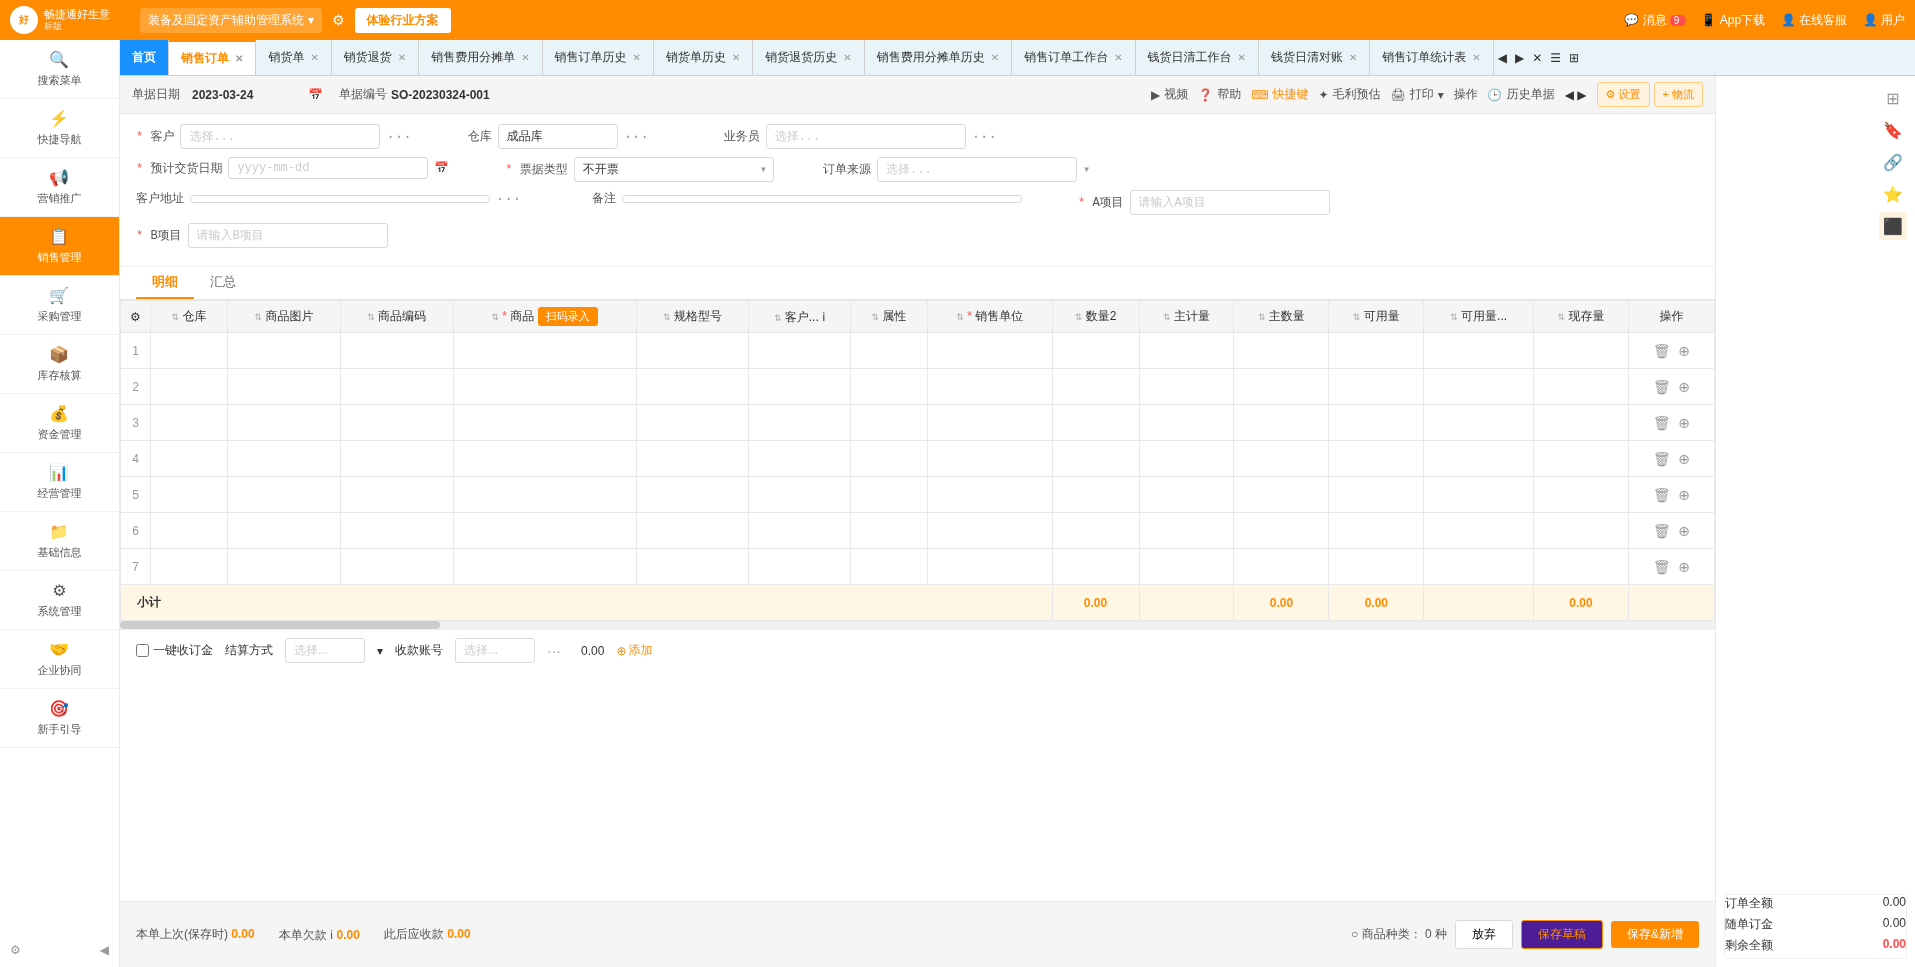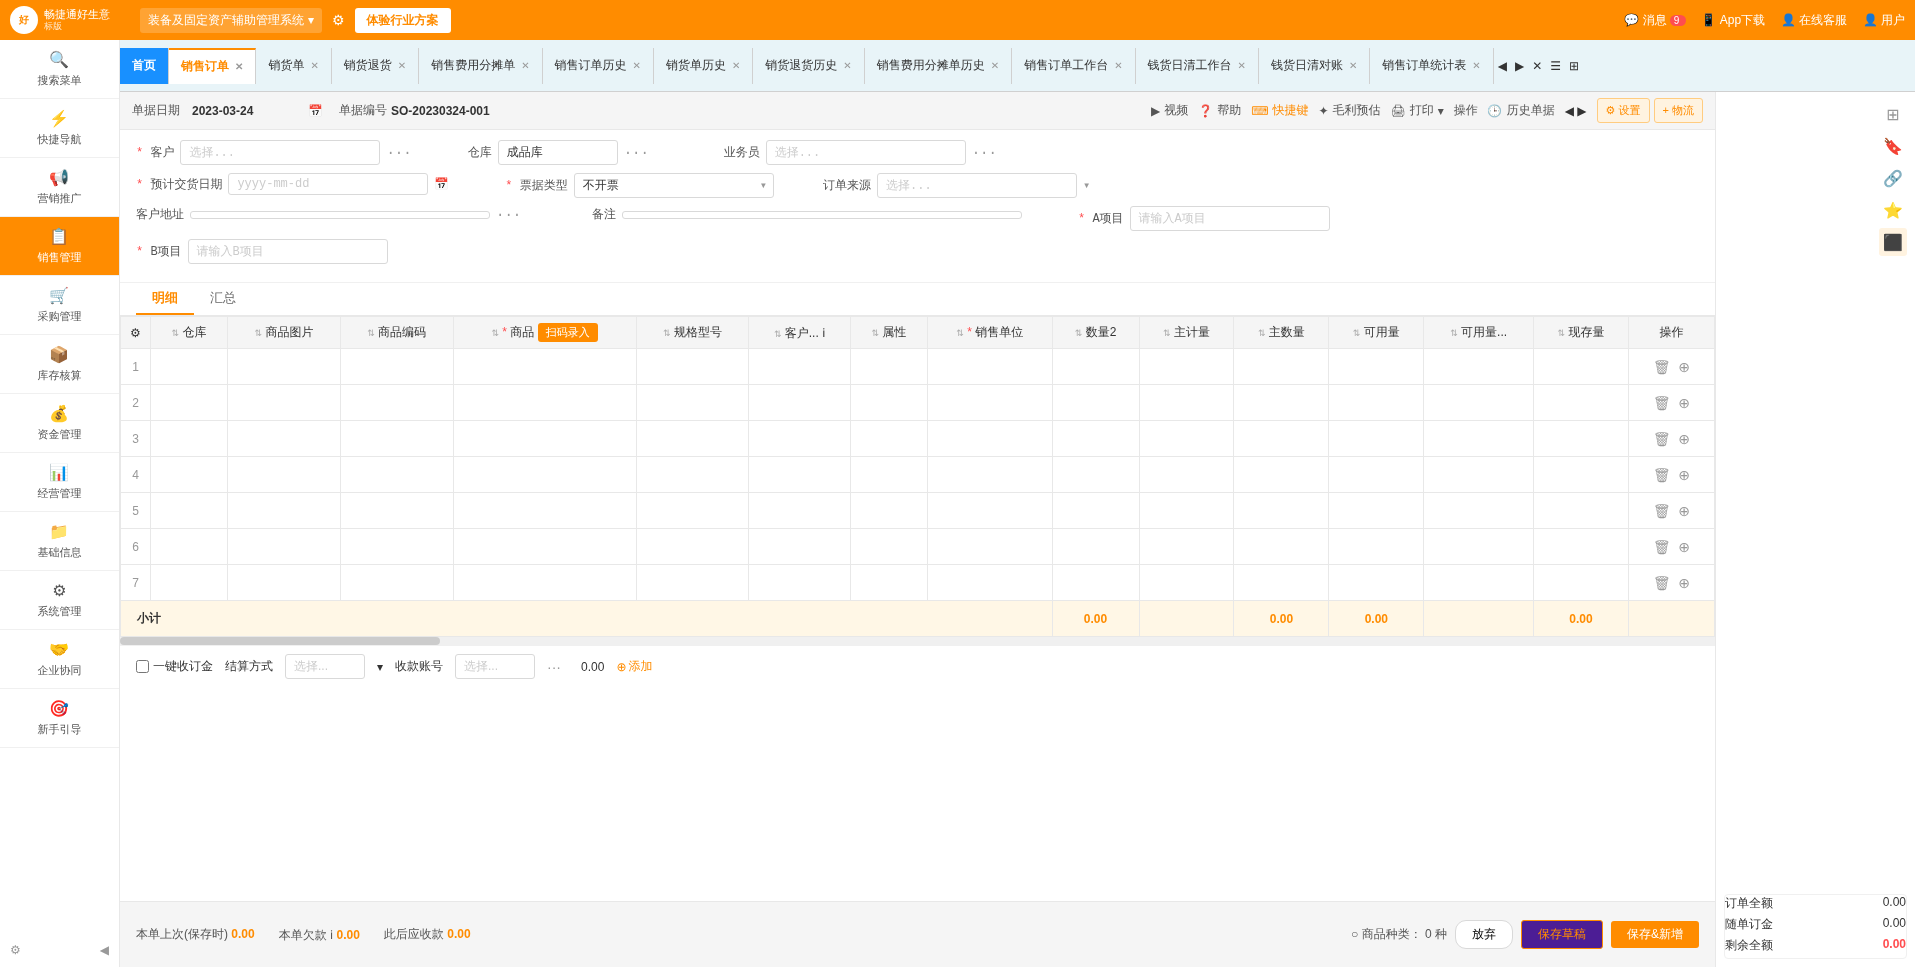--- a/index.html
+++ b/index.html
@@ -116,21 +116,21 @@
       flex-direction: column;
       overflow: hidden;
     }
     
     
     .tab-bar {
       background: #e8f4f8;
       display: flex;
       align-items: center;
       overflow-x: auto;
-      height: 52px;
+      height: 36px;
       border-bottom: 1px solid #d0d0d0;
     }
     .tab-bar::-webkit-scrollbar { height: 0; }
     .tab-item {
       padding: 0 12px;
       height: 36px;
       display: flex;
       align-items: center;
       gap: 4px;
       white-space: nowrap;
@@ -331,21 +331,21 @@
     .status-bar-right {
       margin-left: auto;
       display: flex;
       align-items: center;
       gap: 8px;
     }
     .btn-discard {
       border: 1px solid #d9d9d9;
       background: #fff;
       padding: 5px 16px;
-      border-radius: 11px;
+      border-radius: 3px;
       cursor: pointer;
       font-size: 12px;
     }
     .btn-save-draft {
       border: 1px solid #ff8c00;
       background: #4c1d95;
       color: #ff8c00;
       padding: 5px 16px;
       border-radius: 3px;
       cursor: pointer;

